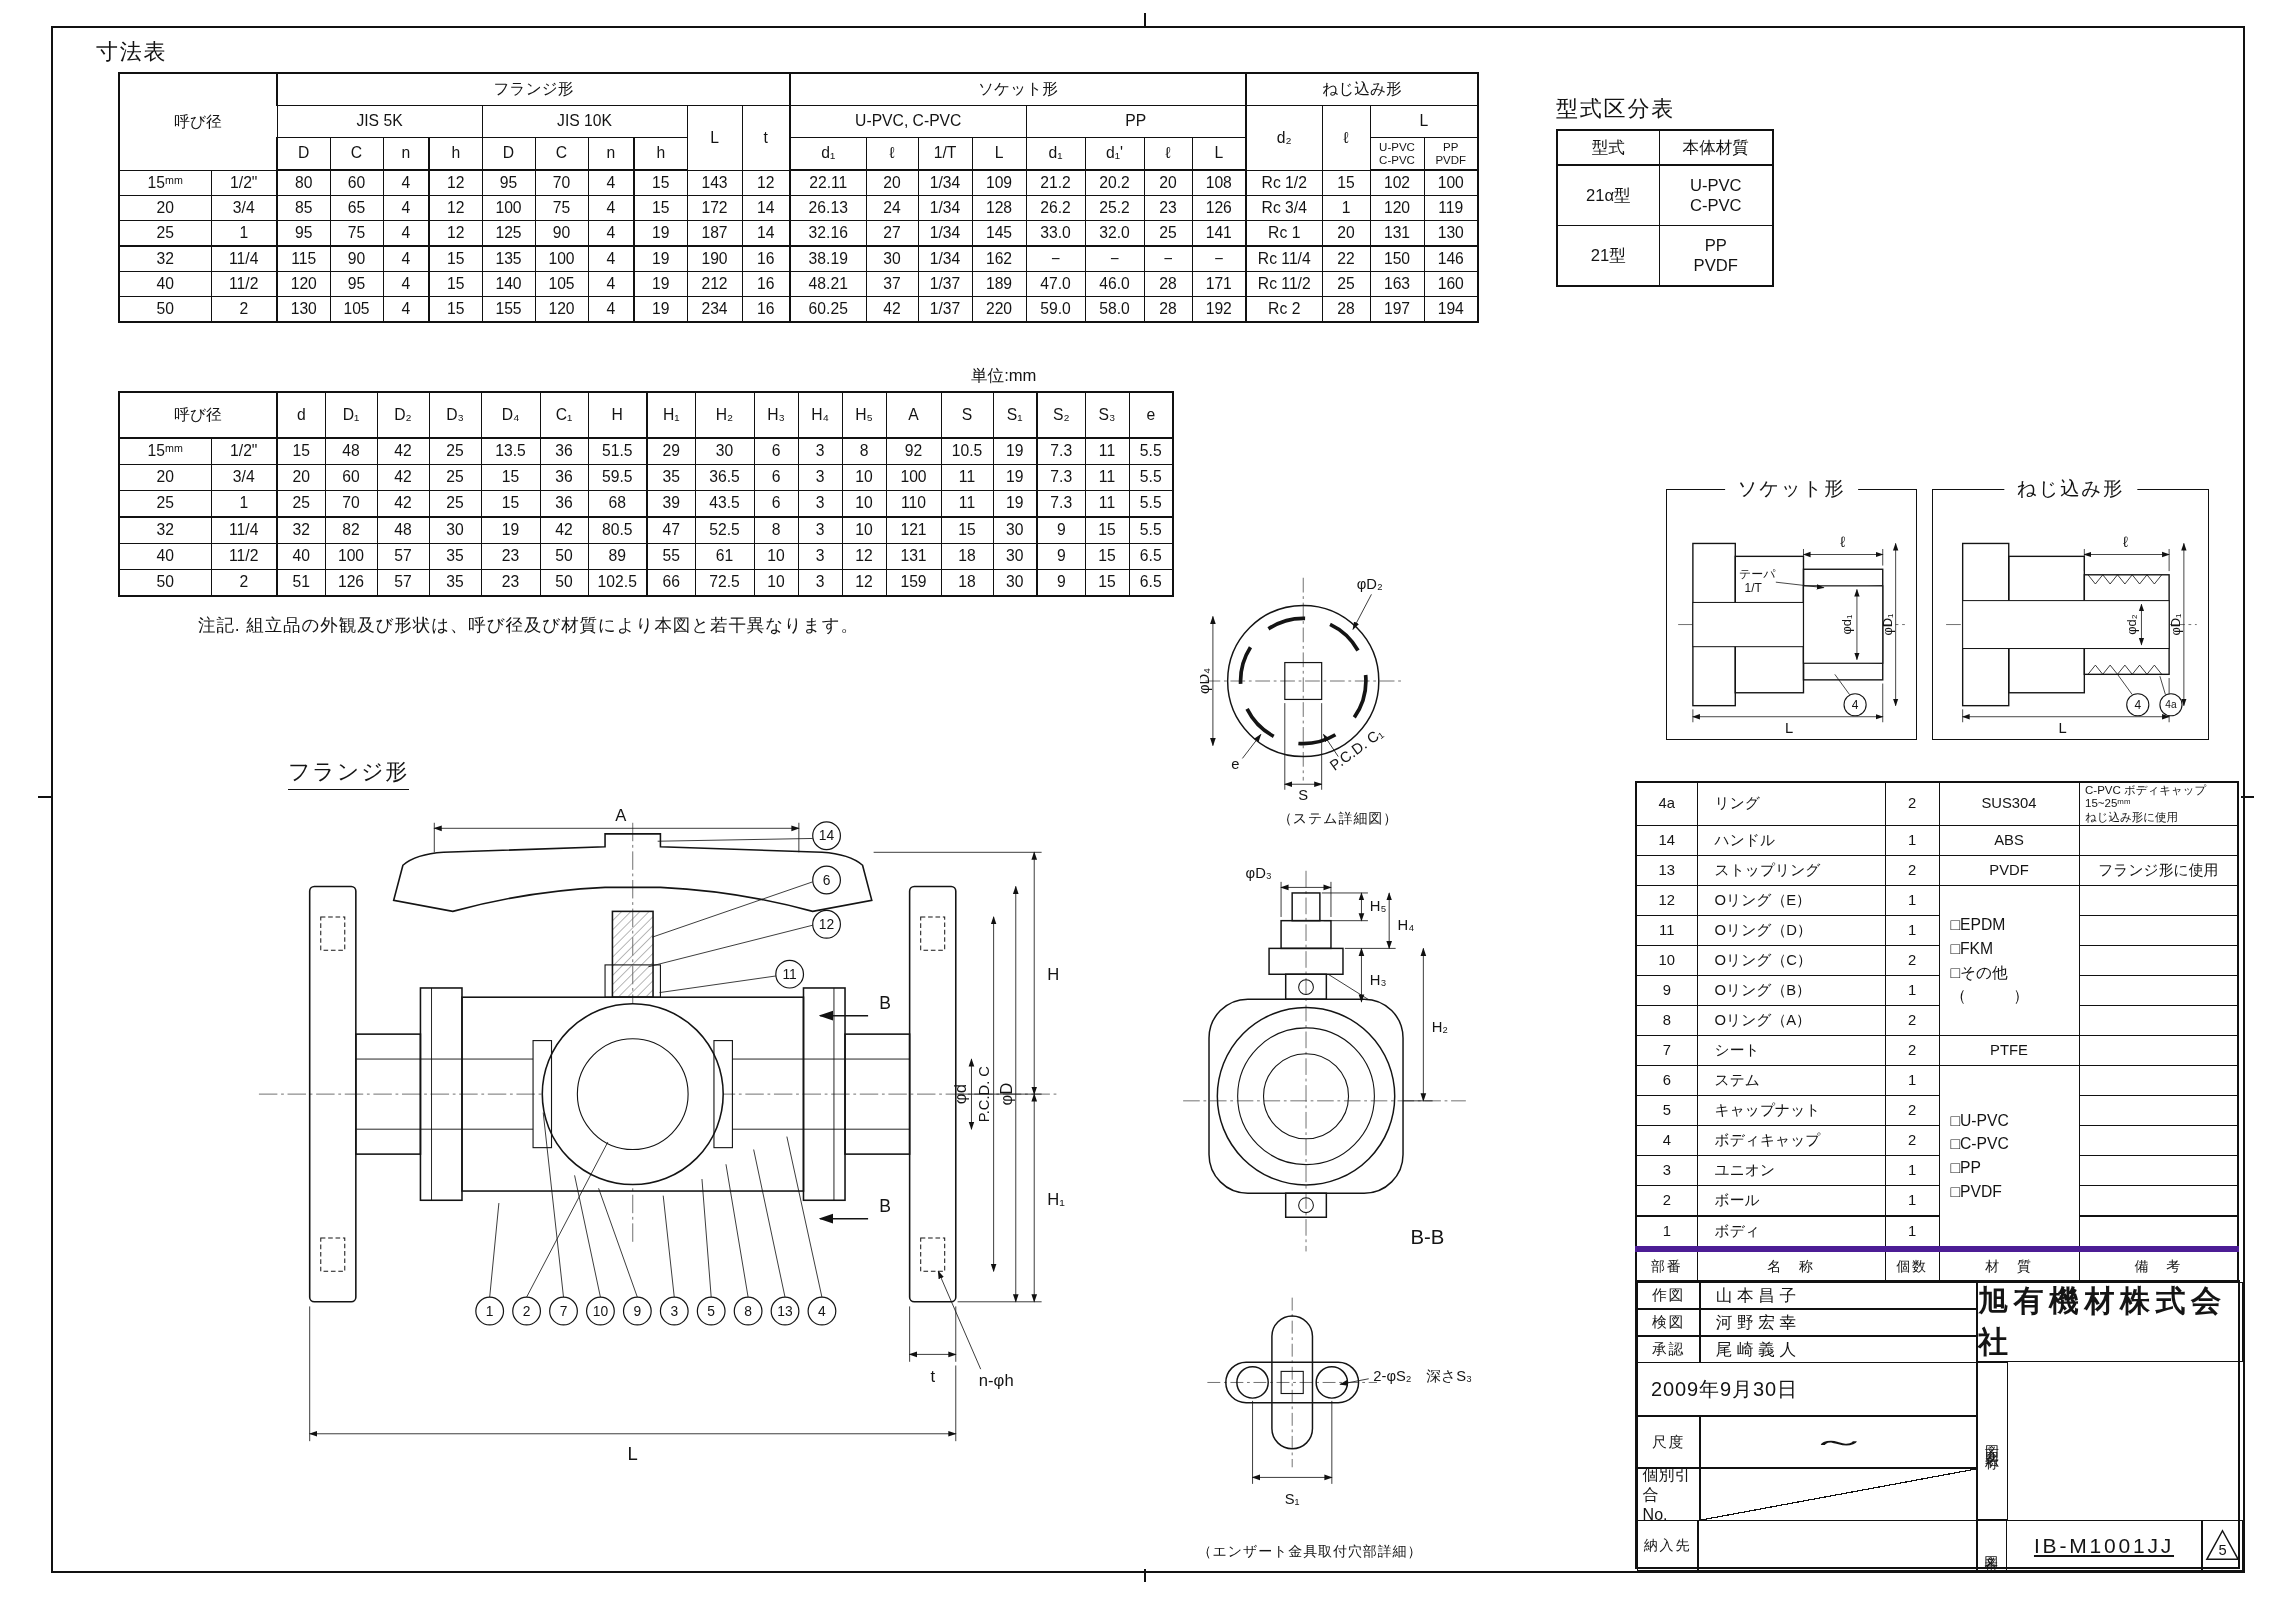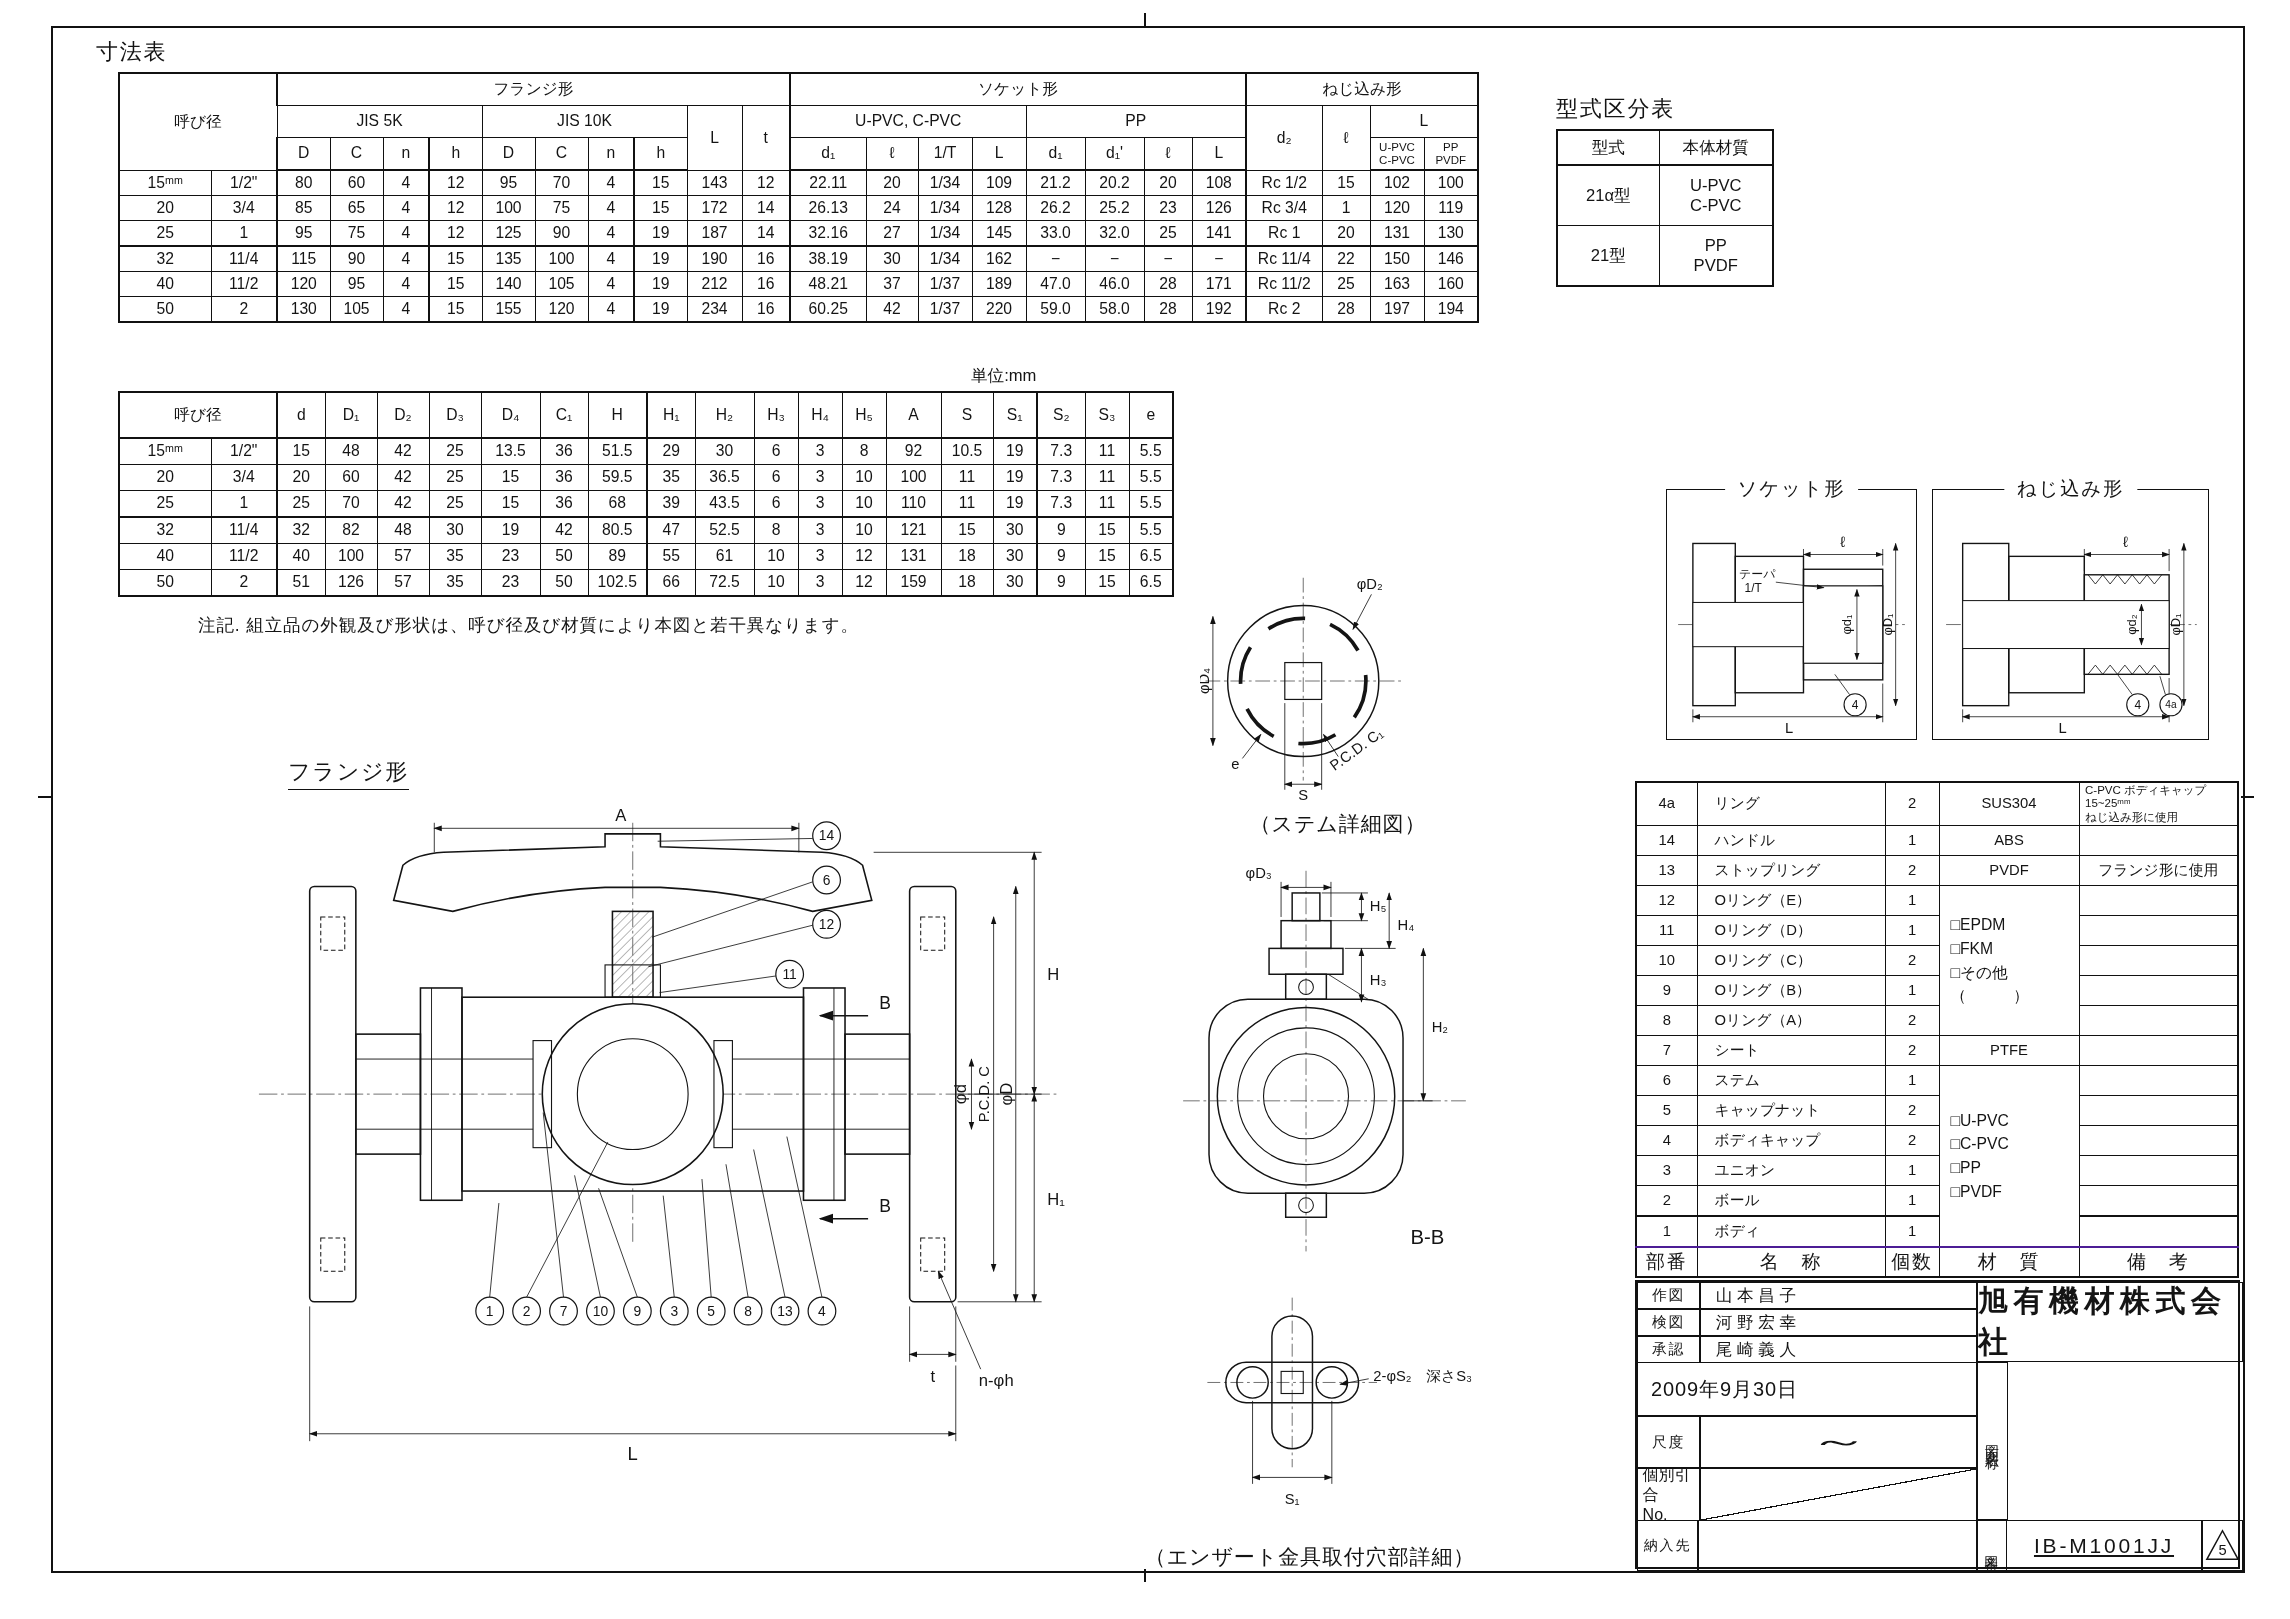--- a/index.html
+++ b/index.html
@@ -6,21 +6,21 @@
   .sheet{position:relative;width:2291px;height:1620px;background:#ffffff;
          font-family:"Liberation Sans","DejaVu Sans",sans-serif;color:#141414;overflow:hidden;}
   .abs{position:absolute;}
   .frame{position:absolute;left:51px;top:26px;width:2190px;height:1543px;border:2.3px solid #111;}
   .tick{position:absolute;background:#111;}
 
   .ttl{position:absolute;font-size:22px;letter-spacing:1.8px;}
   .ttl.ul{border-bottom:1.5px solid #111;padding-bottom:1.8px;}
   .unit{position:absolute;font-size:16.6px;text-align:left;}
   .note{position:absolute;font-size:17.5px;letter-spacing:0.9px;}
-  .cap{position:absolute;font-size:21px;letter-spacing:0.9px;text-align:center;}
+  .cap{position:absolute;font-size:14px;letter-spacing:0.9px;text-align:center;}
 
   table.tbl{border-collapse:collapse;table-layout:fixed;background:#fff;border:2px solid #111;}
   .tbl th,.tbl td{border:1px solid #111;font-weight:400;text-align:center;vertical-align:middle;
                   white-space:pre-line;padding:0 1.8px;line-height:1.15;font-size:15.7px;}
   .tbl thead tr:last-child th{border-bottom:2px solid #111;}
 
   .dim1 thead th{height:31px;}
   .dim1 tbody td{height:24px;}
   .dim1 th.two{font-size:11.5px;line-height:1.1;}
   .dim1 thead tr:nth-child(1) th:nth-child(n+2){border-left:2px solid #111;}
@@ -37,21 +37,21 @@
   .dim2 tbody td:nth-child(3),.dim2 tbody td:nth-child(10),.dim2 tbody td:nth-child(18){border-left:2px solid #111;}
 
   .model thead th{height:33px;font-size:16.6px;margin-left:47px;}
   .model tbody td{height:59px;font-size:16.6px;}
 
   .parts tbody td{height:29px;font-size:14.8px;}
   .parts tbody tr.tall td{height:42px;}
   .parts tbody td:nth-child(2){text-align:left;padding-left:17px;}
   .parts td.sm{font-size:11.5px;text-align:left;padding-left:5.5px;}
   .parts td.mat{text-align:left;padding-left:11px;font-size:15.7px;line-height:1.5;}
-  .parts tfoot th{height:28px;border-top:2px solid #4c1d95;font-size:19px;letter-spacing:1.8px;margin-top:14px;}
+  .parts tfoot th{height:28px;border-top:6px solid #4c1d95;font-size:14px;letter-spacing:1.8px;margin-top:14px;}
   .parts tbody tr:nth-child(15) td{border-top:2px solid #111;}
 
   
   .tb{position:absolute;left:1635px;top:1280px;width:605px;height:289px;border:2px solid #111;box-sizing:border-box;}
   .tb .cell{position:absolute;border:1px solid #111;box-sizing:border-box;display:flex;align-items:center;}
   .tb .lab{justify-content:center;font-size:14.8px;letter-spacing:1.8px;}
   .tb .name{font-size:16.6px;letter-spacing:4.6px;padding-left:14.8px;}
   .tb .date{font-size:20px;letter-spacing:0.9px;padding-left:13px;}
   .tb .wave{justify-content:center;font-size:28px;transform-origin:center;}
   .tb .small2{font-size:16px;line-height:1.25;padding-left:4.6px;letter-spacing:0;}

